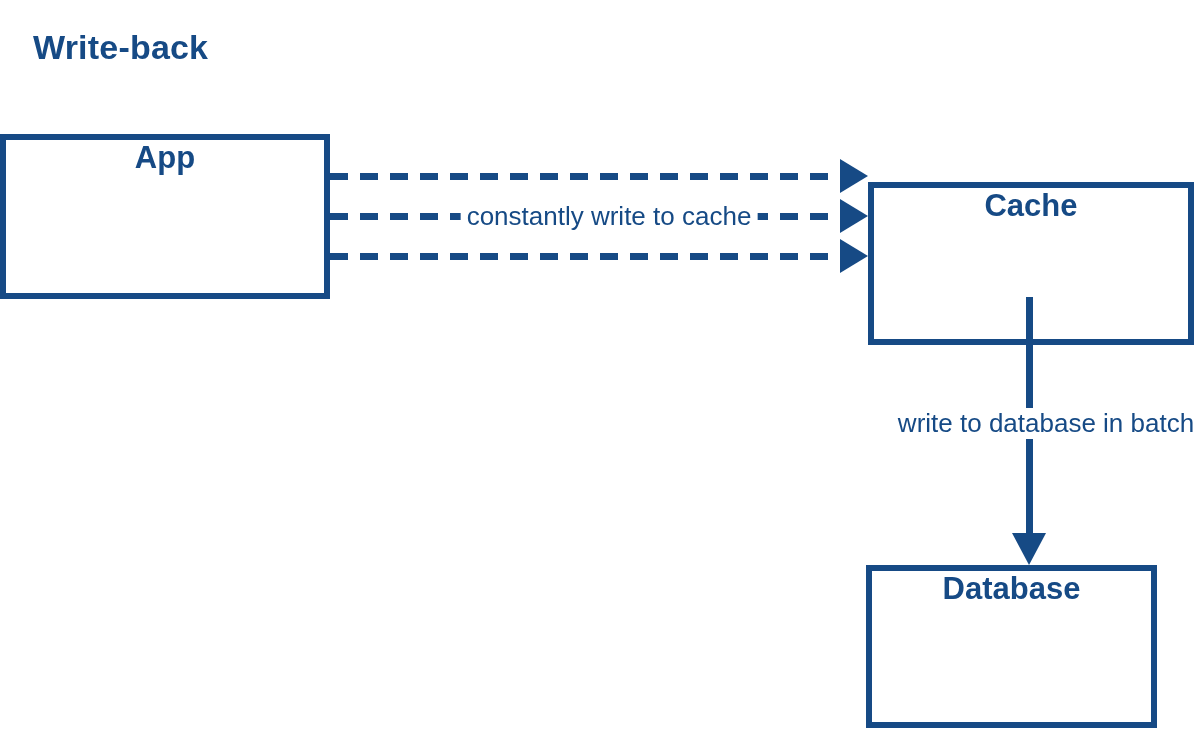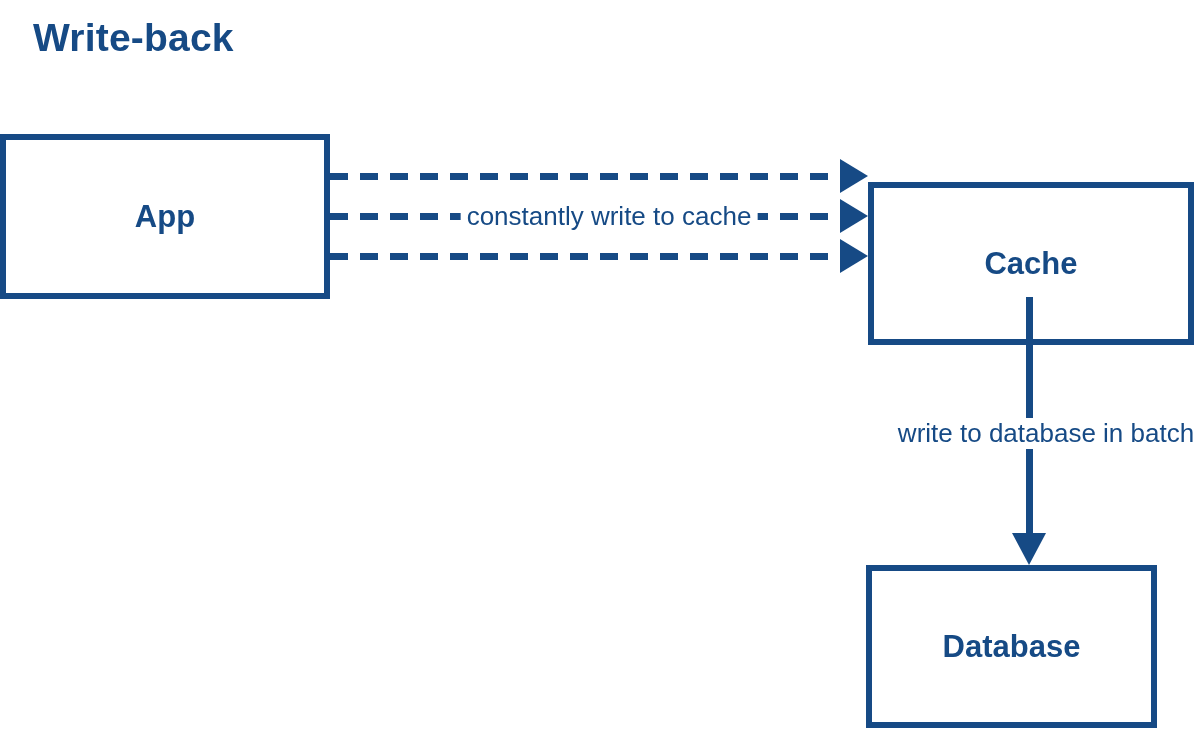--- a/index.html
+++ b/index.html
@@ -3,27 +3,27 @@
 <meta charset="utf-8">
 <style>
   :root { --accent: #164a85; --bg: #ffffff; }
   * { margin: 0; padding: 0; box-sizing: border-box; }
   html, body { width: 1200px; height: 730px; background: var(--bg); overflow: hidden; }
   body { font-family: "Liberation Sans", sans-serif; color: var(--accent); position: relative; }
 
   .canvas { position: absolute; left: 0; top: 0; width: 1200px; height: 730px; }
 
   .diagram-title {
-    position: absolute; left: 33px; top: 16px;
-    font-size: 39px; font-weight: bold; letter-spacing: 0.2px;
+    position: absolute; left: 33px; top: 28px;
+    font-size: 34px; font-weight: bold; letter-spacing: 0.2px;
   }
 
   .node {
     position: absolute; border: 6px solid var(--accent); background: var(--bg);
-    display: flex; align-items: center; justify-content: center;
+    display: flex; align-items: flex-start; justify-content: center;
   }
   .node .node-label { font-size: 31px; font-weight: bold; }
 
   .node-app      { left: 0px;   top: 134px; width: 330px; height: 165px; }
   .node-cache    { left: 868px; top: 134px; width: 326px; height: 163px; margin-top: 48px; }
   .node-database { left: 866px; top: 565px; width: 291px; height: 163px; }
 
   .dash-line {
     position: absolute; left: 330px; width: 512px; height: 7px;
     background: repeating-linear-gradient(90deg, var(--accent) 0 18px, transparent 18px 30px);
@@ -41,21 +41,21 @@
   .ah-1 { top: 159px; }
   .ah-2 { top: 199px; }
   .ah-3 { top: 239px; }
 
   .edge-label {
     position: absolute; background: var(--bg);
     font-size: 26px; font-weight: normal; white-space: nowrap;
     padding: 1px 6px; line-height: 1.1; margin-left: 13px;
   }
   .edge-label-write-cache { left: 596px; top: 201px; transform: translateX(-50%); }
-  .edge-label-write-db    { left: 1033px; top: 418px; transform: translateX(-50%); }
+  .edge-label-write-db    { left: 1033px; top: 408px; transform: translateX(-50%); }
 
   .solid-line-v {
     position: absolute; left: 1026px; top: 297px; width: 7px; height: 238px;
     background: var(--accent);
   }
   .arrowhead-down {
     position: absolute; left: 1012px; top: 533px; width: 0; height: 0;
     border-top: 32px solid var(--accent);
     border-left: 17px solid transparent;
     border-right: 17px solid transparent;

